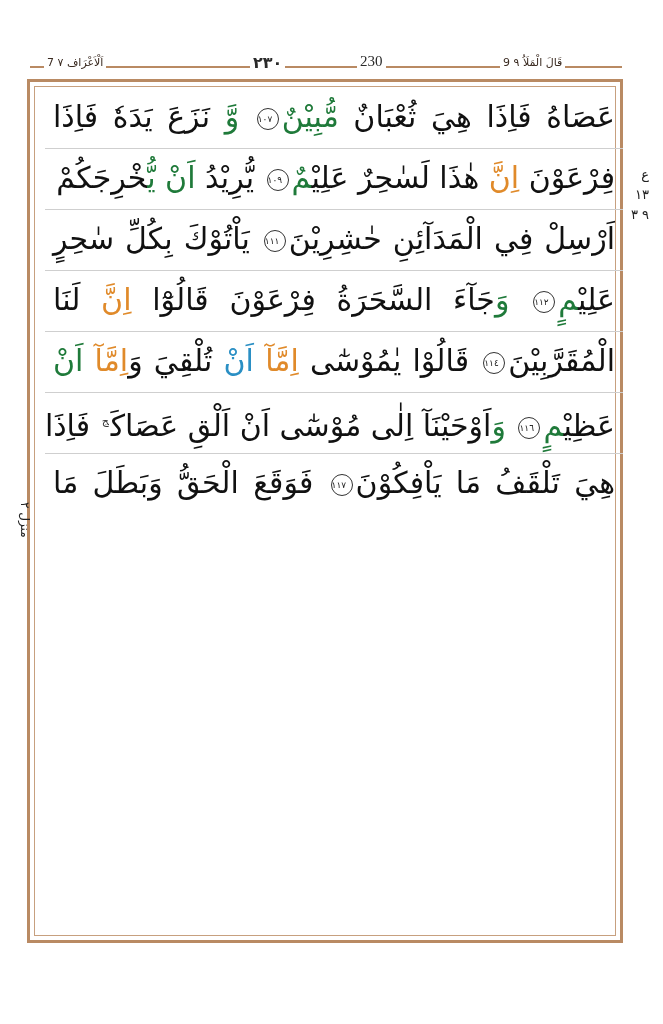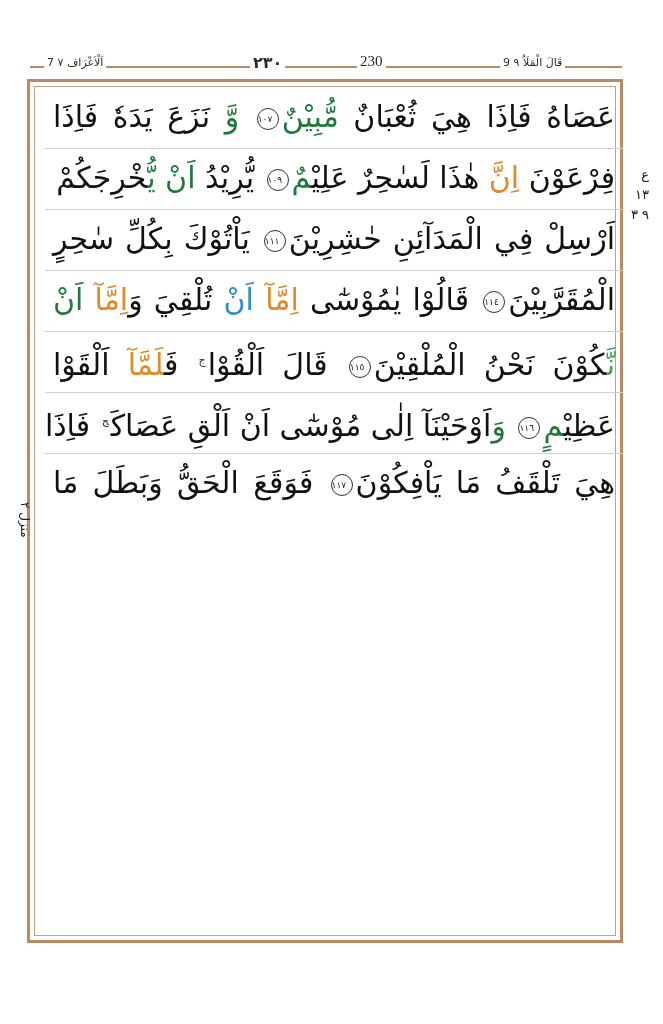--- a/index.html
+++ b/index.html
@@ -59,21 +59,21 @@
     <span class="hdr-text" style="left:470px;">9 قَالَ الْمَلَاُ ٩</span>
   </div>
 
   <div class="frame-outer"></div>
   <div class="frame-inner"></div>
 
   <div class="lines" id="lines">
       <div class="line"><span class="c-black">عَصَاهُ فَاِذَا هِيَ ثُعْبَانٌ </span><span class="c-green">مُّبِيْنٌ</span><span class="ayah">١٠٧</span><span class="c-green"> وَّ</span><span class="c-black"> نَزَعَ يَدَهٗ فَاِذَا</span></div>
       <div class="line"><span class="c-black">فِرْعَوْنَ </span><span class="c-orange">اِنَّ</span><span class="c-black"> هٰذَا لَسٰحِرٌ عَلِيْ</span><span class="c-green">مٌ</span><span class="ayah">١٠٩</span><span class="c-black"> يُّرِيْدُ </span><span class="c-green">اَنْ يُّ</span><span class="c-black">خْرِجَكُمْ </span><span class="c-lgreen">مِّنْ</span></div>
       <div class="line"><span class="c-black">اَرْسِلْ فِي الْمَدَآئِنِ حٰشِرِيْنَ</span><span class="ayah">١١١</span><span class="c-black"> يَاْتُوْكَ بِكُلِّ سٰحِرٍ</span></div>
+      <div class="line"><span class="c-black">عَلِيْ</span><span class="c-green">مٍ</span><span class="ayah">١١٢</span><span class="c-green"> وَ</span><span class="c-black">جَآءَ السَّحَرَةُ فِرْعَوْنَ قَالُوْٓا </span><span class="c-orange">اِنَّ</span><span class="c-black"> لَنَا</span></div>
       <div class="line"><span class="c-black">الْمُقَرَّبِيْنَ</span><span class="ayah">١١٤</span><span class="c-black"> قَالُوْا يٰمُوْسٰٓى </span><span class="c-orange">اِمَّآ</span><span class="c-blue"> اَنْ</span><span class="c-black"> تُلْقِيَ وَ</span><span class="c-orange">اِمَّآ</span><span class="c-green"> اَنْ</span></div>
-      <div class="line"><span class="c-lgreen">نَّ</span><span class="c-black">كُوْنَ نَحْنُ الْمُلْقِيْنَ</span><span class="ayah">١١٥</span><span class="c-black"> قَالَ اَلْقُوْا</span><span class="waqf">ج</span><span class="c-black"> فَ</span><span class="c-orange">لَمَّآ</span><span class="c-black"> اَلْقَوْا</span></div>
       <div class="line"><span class="c-black">عَظِيْ</span><span class="c-green">مٍ</span><span class="ayah">١١٦</span><span class="c-green"> وَ</span><span class="c-black">اَوْحَيْنَآ اِلٰى مُوْسٰٓى اَنْ اَلْقِ عَصَاكَ</span><span class="waqf">ج</span><span class="c-black"> فَاِذَا</span></div>
       <div class="line"><span class="c-black">هِيَ تَلْقَفُ مَا يَاْفِكُوْنَ</span><span class="ayah">١١٧</span><span class="c-black"> فَوَقَعَ الْحَقُّ وَبَطَلَ مَا</span></div>
     </div>
 
   <div class="marg-right">ع ١٣ ٩ ٣</div>
   <div class="marg-left">منزل ٢</div>
 </div>
 
 </body></html>

